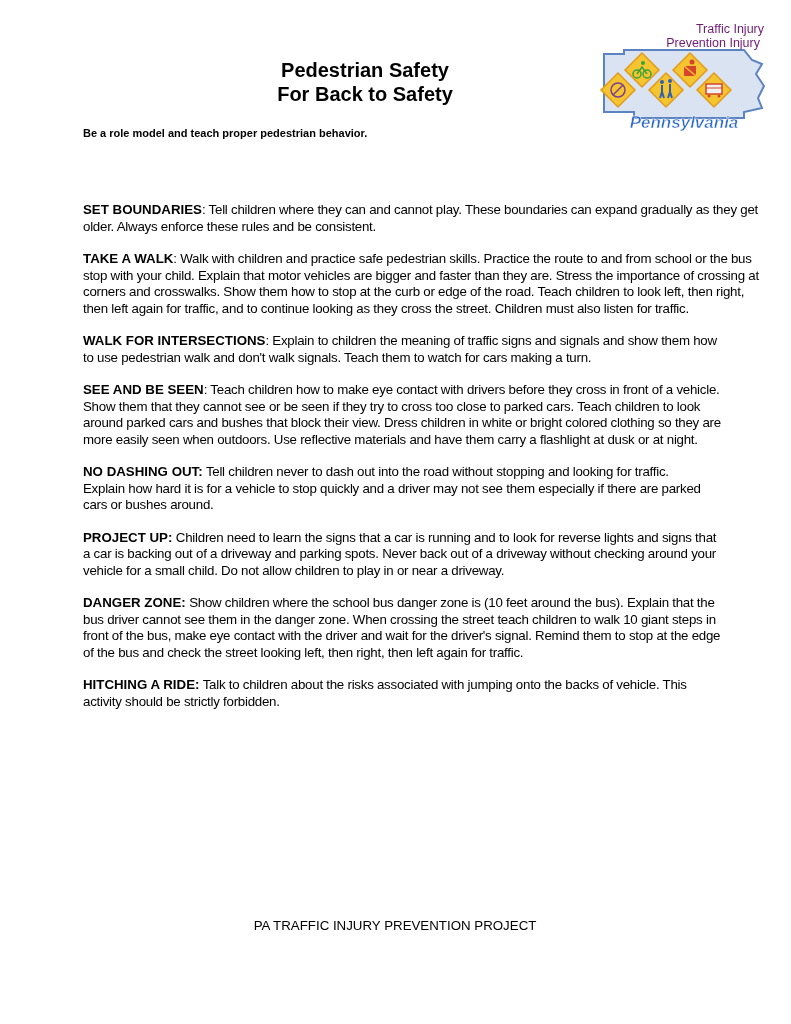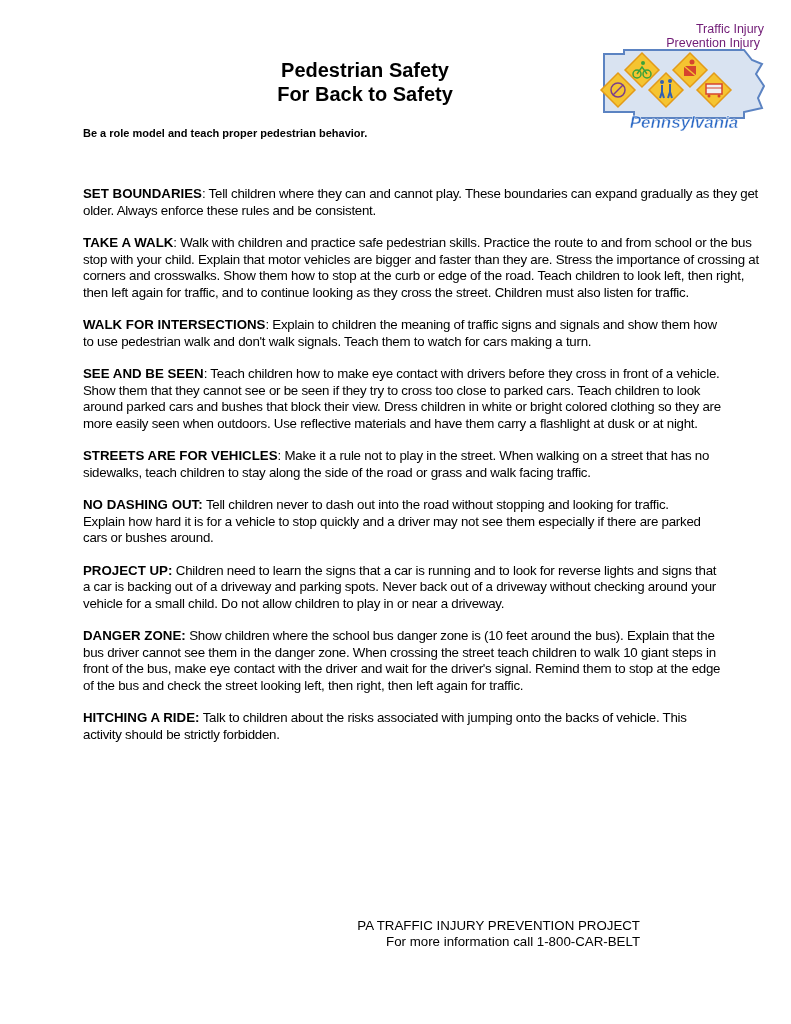--- a/index.html
+++ b/index.html
@@ -27,21 +27,21 @@
     .sections {
       position: absolute; left: 83px; top: 186px; width: 680px;
     }
     .section {
       font-size: 13.3px; line-height: 16.5px; margin-bottom: 16px;
       letter-spacing: -0.25px;
     }
     .section .label { font-weight: bold; letter-spacing: 0; }
     .footer {
       position: absolute; left: 150px; top: 918px; width: 490px;
-      text-align: right; font-size: 13.3px; line-height: 16px;
+      text-align: center; font-size: 13.3px; line-height: 16px;
     }
   </style>
 </head>
 <body>
 
 <div class="title">
   <div>Pedestrian Safety</div>
   <div>For Back to Safety</div>
 </div>
 
@@ -85,45 +85,41 @@
     </g>
     <text x="90" y="82" text-anchor="middle" font-family="Liberation Sans, sans-serif" font-size="17" font-weight="bold" font-style="italic" fill="#2e6bc6" stroke="#ffffff" stroke-width="0.5">Pennsylvania</text>
   </svg>
 </div>
 
 <div class="intro">
   <div>Be a role model and teach proper pedestrian behavior.</div>
 </div>
 
 <div class="sections">
-  <p class="section" style="margin-top:0">
+  <p class="section" style="margin-top:16px">
     <span class="label">SET BOUNDARIES</span><span>: Tell children where they can and cannot play. These boundaries can expand gradually as they get older. Always enforce these rules and be consistent.</span>
   </p>
   <p class="section">
     <span class="label">TAKE A WALK</span><span>:  Walk with children and practice safe pedestrian skills.  Practice the route to and from school or the bus stop with your child.  Explain that motor vehicles are bigger and faster than they are.  Stress the importance of crossing at corners and crosswalks.  Show them how to stop at the curb or edge of the road.  Teach children to look left, then right, then left again for traffic, and to continue looking as they cross the street. Children must also listen for traffic.</span>
   </p>
   <p class="section" style="width:640px">
     <span class="label">WALK FOR INTERSECTIONS</span><span>:  Explain to children the meaning of traffic signs and signals and show them how to use pedestrian walk and don't walk signals.  Teach them to watch for cars making a turn.</span>
   </p>
   <p class="section" style="width:660px">
     <span class="label">SEE AND BE SEEN</span><span>:  Teach children how to make eye contact with drivers before they cross in front of a vehicle.  Show them that they cannot see or be seen if they try to cross too close to parked cars.  Teach children to look around parked cars and bushes that block their view. Dress children in white or bright colored clothing so they are more easily seen when outdoors. Use reflective materials and have them carry a flashlight at dusk or at night.</span>
-  </p>
-  <p class="section" style="width:630px">
-    <span class="label">STREETS ARE FOR VEHICLES</span><span>:  Make it a rule not to play in the street.  When walking on a street that has no sidewalks, teach children to stay along the side of the road or grass and walk facing traffic.</span>
   </p>
   <p class="section" style="width:630px">
     <span class="label">NO DASHING OUT:</span><span>  Tell children never to dash out into the road without stopping and looking for traffic.  Explain how hard it is for a vehicle to stop quickly and a driver may not see them especially if there are parked cars or bushes around.</span>
   </p>
   <p class="section" style="width:640px">
     <span class="label">PROJECT UP:</span><span>  Children need to learn the signs that a car is running and to look for reverse lights and signs that a car is backing out of a driveway and parking spots.  Never back out of a driveway without checking around your vehicle for a small child.  Do not allow children to play in or near a driveway.</span>
   </p>
   <p class="section" style="width:640px">
     <span class="label">DANGER ZONE:</span><span>  Show children where the school bus danger zone is (10 feet around the bus).  Explain that the bus driver cannot see them in the danger zone.  When crossing the street teach children to walk 10 giant steps in front of the bus, make eye contact with the driver and wait for the driver's signal.  Remind them to stop at the edge of the bus and check the street looking left, then right, then left again for traffic.</span>
   </p>
   <p class="section" style="width:610px">
     <span class="label">HITCHING A RIDE:</span><span>  Talk to children about the risks associated with jumping onto the backs of vehicle.  This activity should be strictly forbidden.</span>
   </p>
 </div>
 
 <div class="footer">
   <div>PA TRAFFIC INJURY PREVENTION PROJECT</div>
-  <div>For more information call 1-800-CAR-BELT</div>
 </div>
 
 </body></html>

